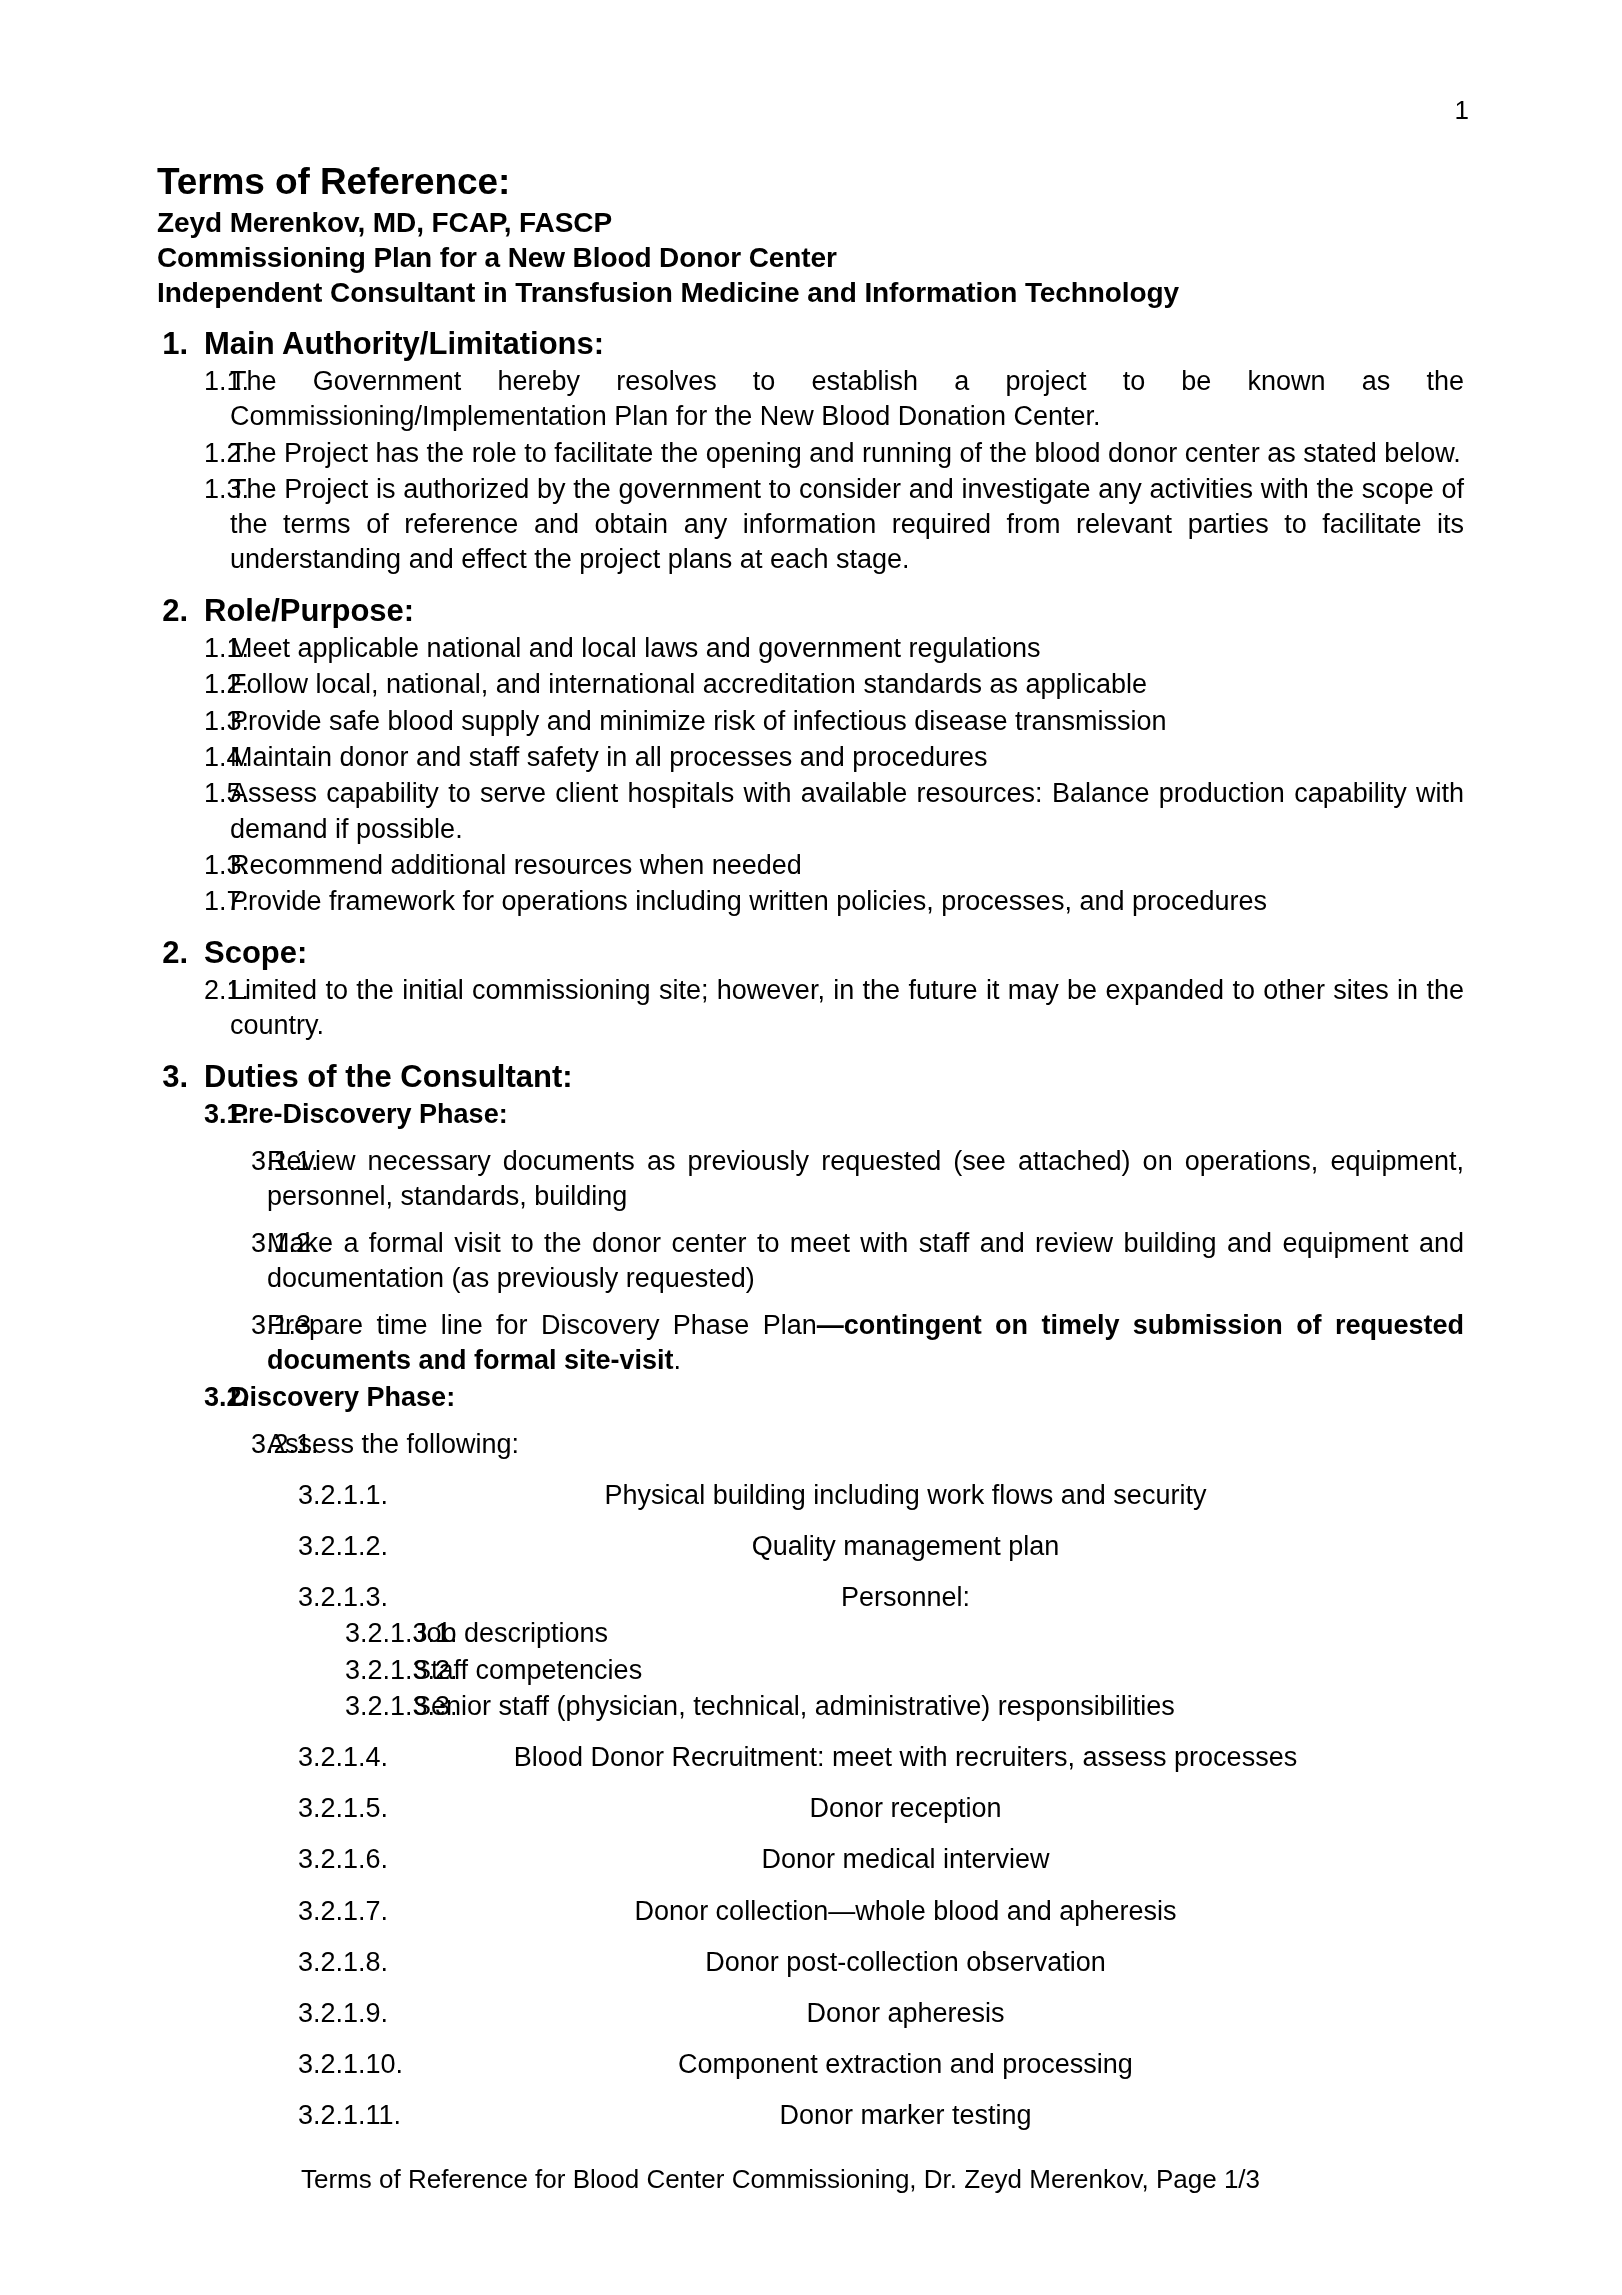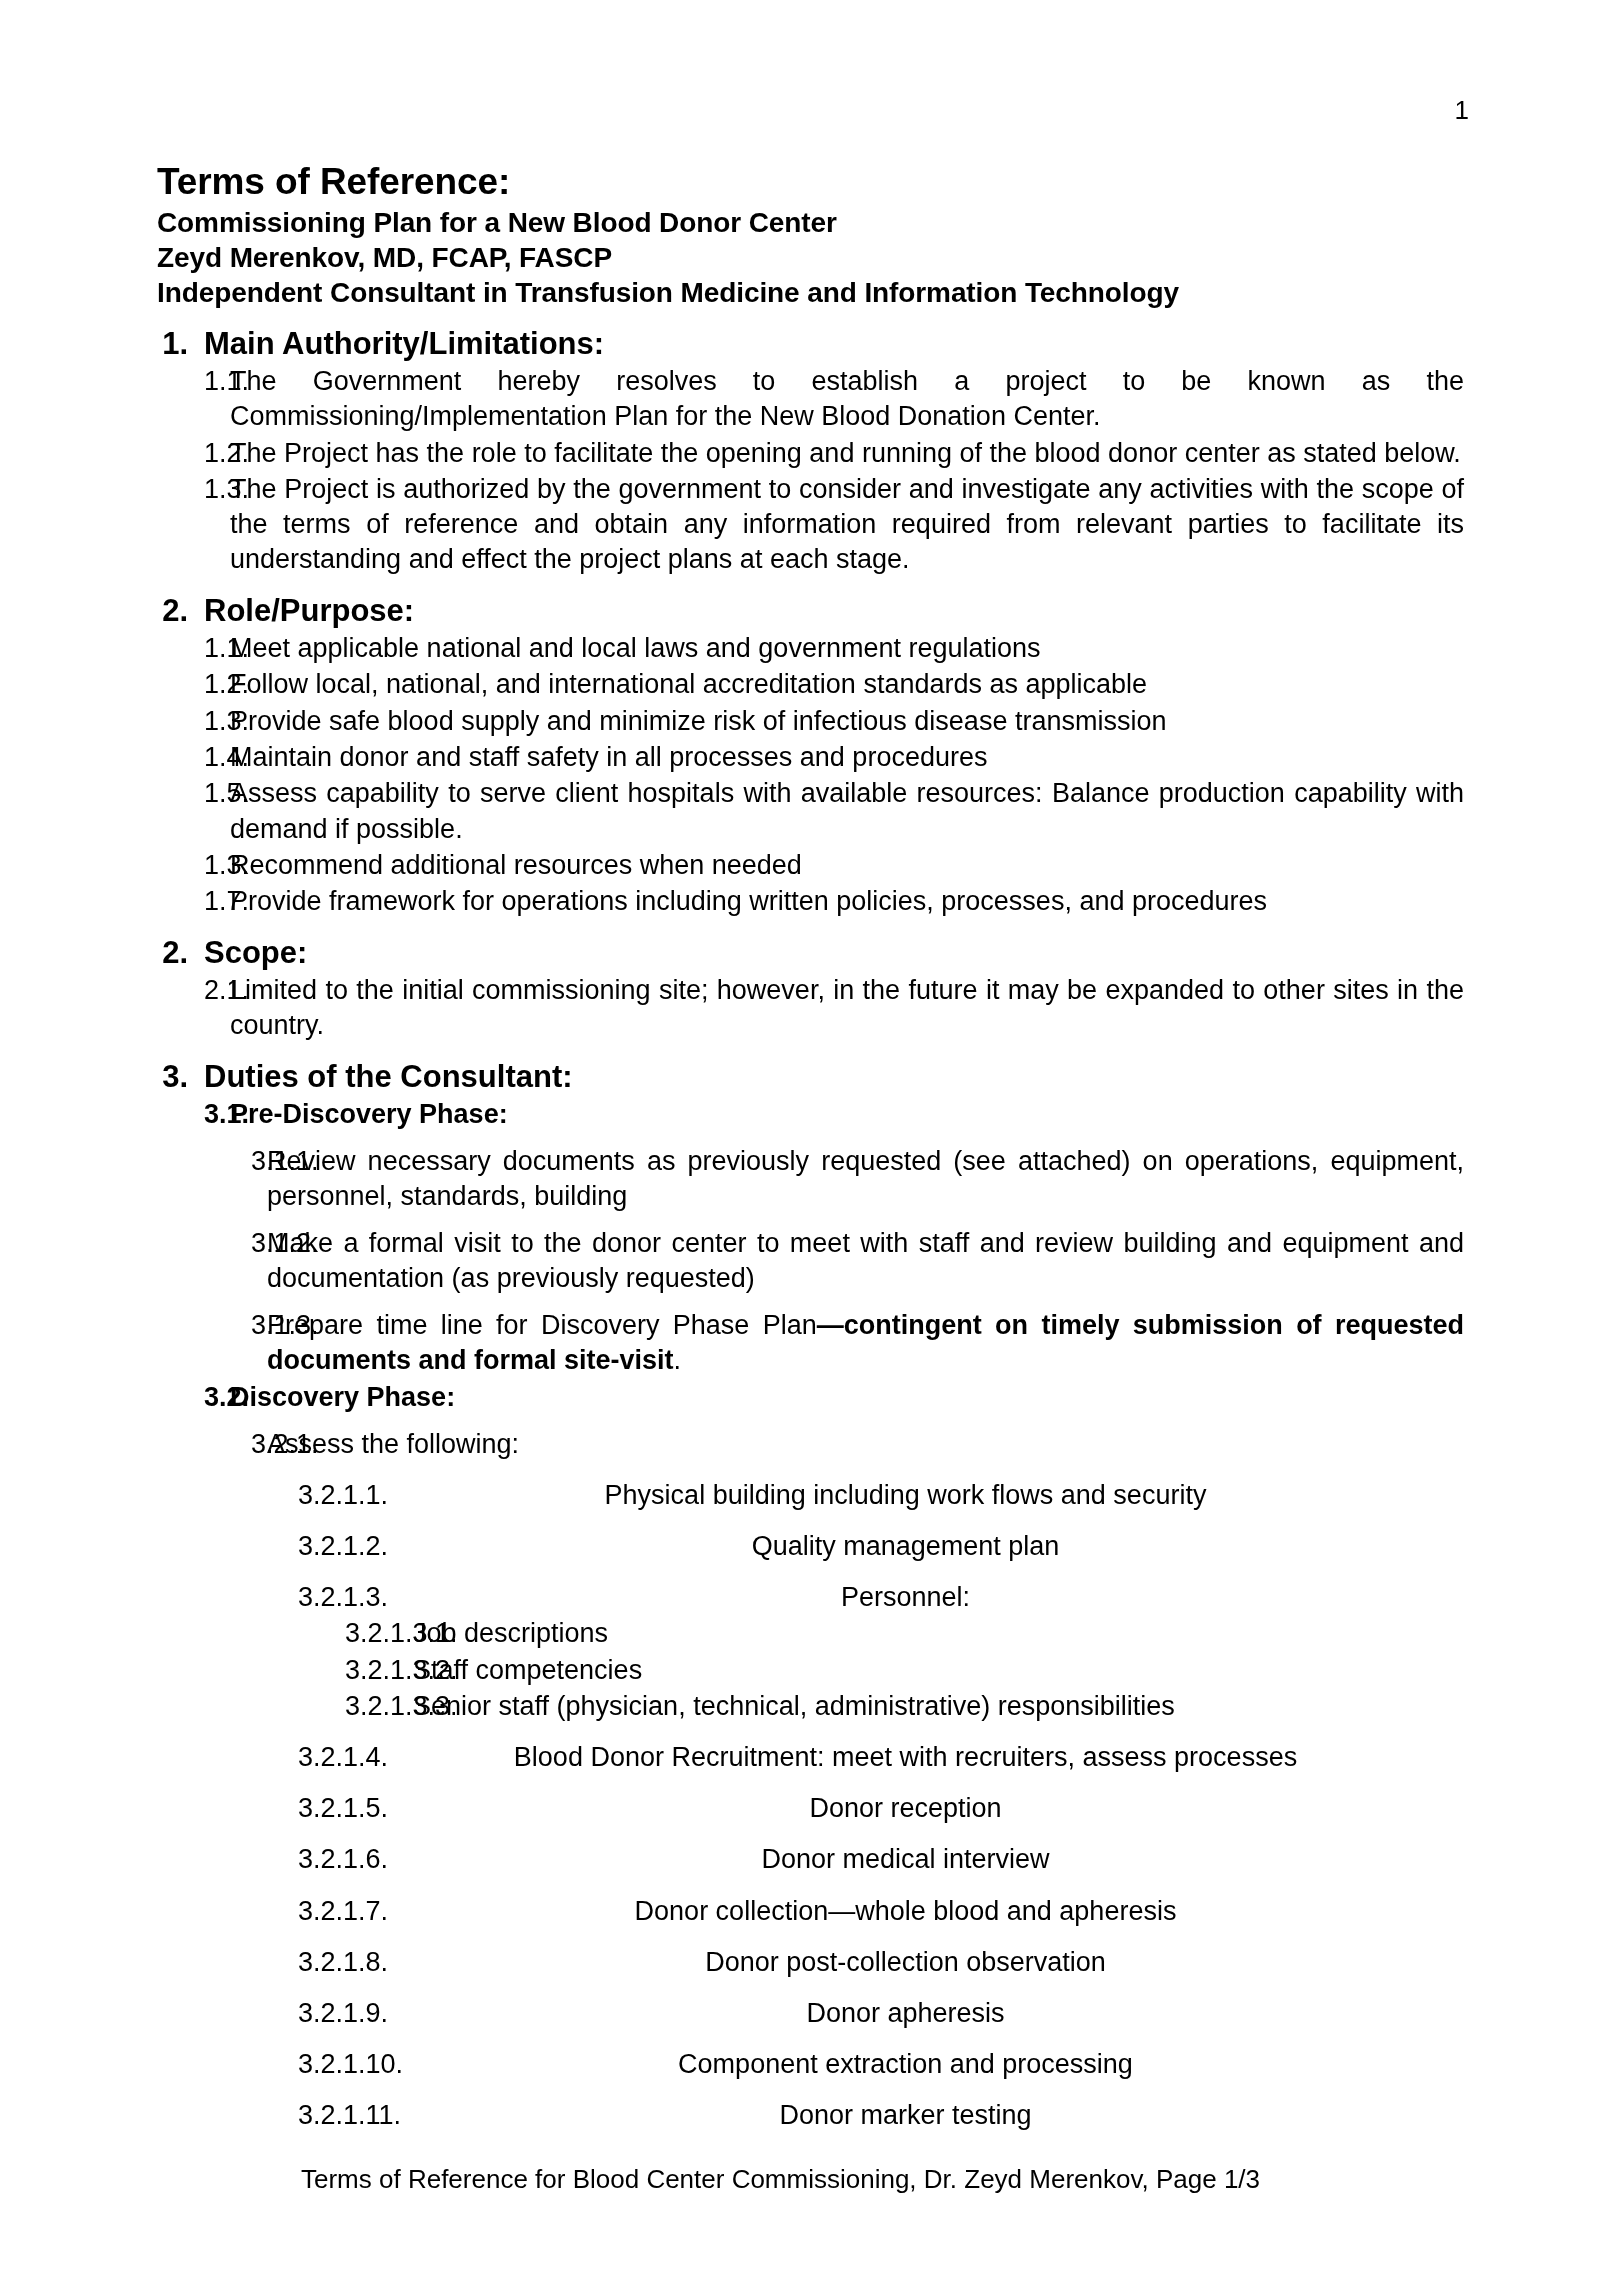--- a/index.html
+++ b/index.html
@@ -159,22 +159,22 @@
 </head>
 <body>
 
 <div class="page">
 
   <div class="page-number">1</div>
 
   <div class="content">
 
     <div class="doc-title">Terms of Reference:</div>
+    <div class="doc-subtitle">Zeyd Merenkov, MD, FCAP, FASCP</div>
     <div class="doc-subtitle">Commissioning Plan for a New Blood Donor Center</div>
-    <div class="doc-subtitle">Zeyd Merenkov, MD, FCAP, FASCP</div>
     <div class="doc-subtitle">Independent Consultant in Transfusion Medicine and Information Technology</div>
 
     <div class="sec">
       <span class="num">1.</span>
       <span class="txt">Main Authority/Limitations:</span>
     </div>
     <div class="l2">
       <span class="num">1.1.</span>
       <span class="txt">The Government hereby resolves to establish a project to be known as the Commissioning/Implementation Plan for the New Blood Donation Center.</span>
     </div>

